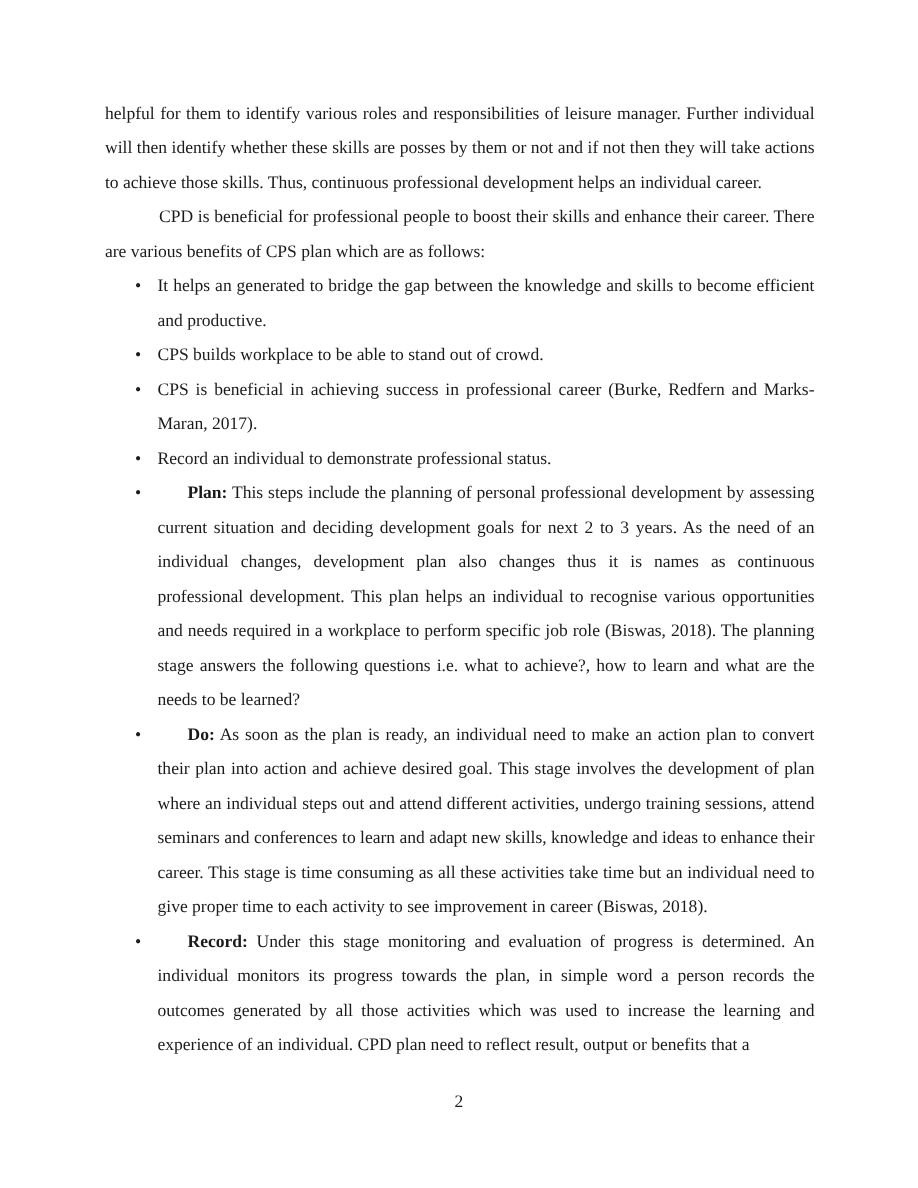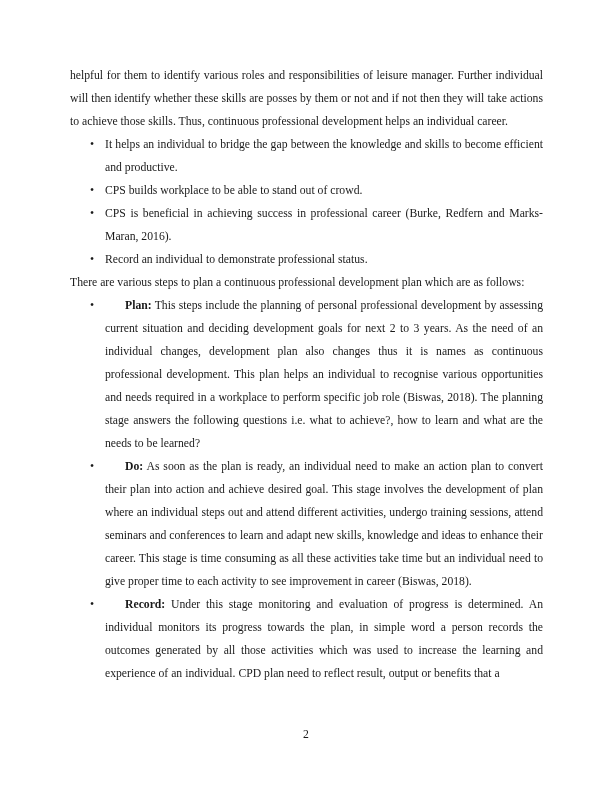--- a/index.html
+++ b/index.html
@@ -80,41 +80,41 @@
 </style>
 </head>
 <body>
 
 <div class="page">
 
   <div class="content">
 
     <p class="para">helpful for them to identify various roles and responsibilities of leisure manager. Further individual will then identify whether these skills are posses by them or not and if not then they will take actions to achieve those skills. Thus, continuous professional development helps an individual career.</p>
 
+    <p class="para indent">CPD is beneficial for professional people to boost their skills and enhance their career. There are various benefits of CPS plan which are as follows:</p>
 
     <ul class="bullets">
       <li>
         <span class="bullet-glyph">•</span>
-        <span class="li-text">It helps an individual to bridge the gap between the knowledge and skills to become efficient and productive.</span>
+        <span class="li-text">It helps an generated to bridge the gap between the knowledge and skills to become efficient and productive.</span>
       </li>
       <li>
         <span class="bullet-glyph">•</span>
         <span class="li-text">CPS builds workplace to be able to stand out of crowd.</span>
       </li>
       <li>
         <span class="bullet-glyph">•</span>
-        <span class="li-text">CPS is beneficial in achieving success in professional career (Burke, Redfern and Marks-Maran, 2016).</span>
+        <span class="li-text">CPS is beneficial in achieving success in professional career (Burke, Redfern and Marks-Maran, 2017).</span>
       </li>
       <li>
         <span class="bullet-glyph">•</span>
         <span class="li-text">Record an individual to demonstrate professional status.</span>
       </li>
     </ul>
 
-    <p class="para">There are various steps to plan a continuous professional development plan which are as follows:</p>
 
     <ul class="bullets">
       <li>
         <span class="bullet-glyph">•</span>
         <span class="li-text"><span class="run-in-label">Plan:</span><span> This steps include the planning of personal professional development by assessing current situation and deciding development goals for next 2 to 3 years. As the need of an individual changes, development plan also changes thus it is names as continuous professional development. This plan helps an individual to recognise various opportunities and needs required in a workplace to perform specific job role (Biswas, 2018). The planning stage answers the following questions i.e. what to achieve?, how to learn and what are the needs to be learned?</span></span>
       </li>
       <li>
         <span class="bullet-glyph">•</span>
         <span class="li-text"><span class="run-in-label">Do:</span><span> As soon as the plan is ready, an individual need to make an action plan to convert their plan into action and achieve desired goal. This stage involves the development of plan where an individual steps out and attend different activities, undergo training sessions, attend seminars and conferences to learn and adapt new skills, knowledge and ideas to enhance their career. This stage is time consuming as all these activities take time but an individual need to give proper time to each activity to see improvement in career (Biswas, 2018).</span></span>
       </li>

